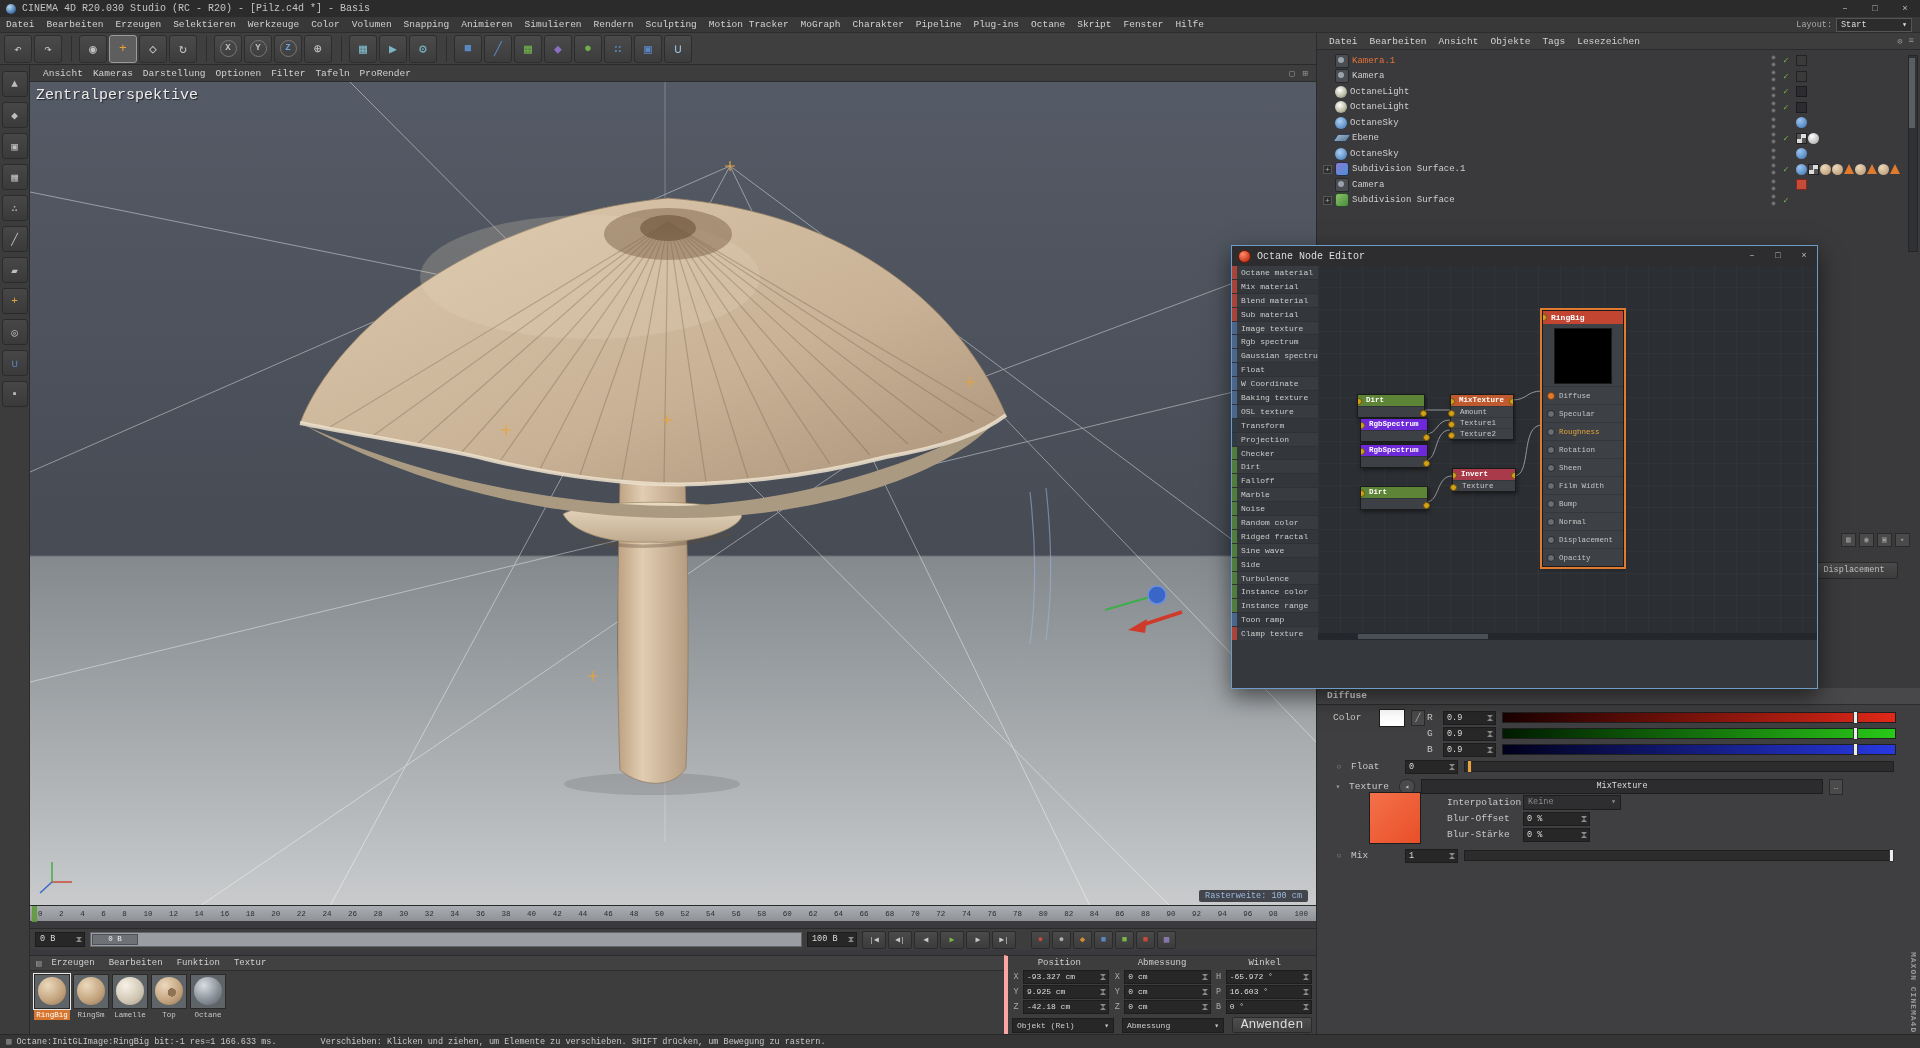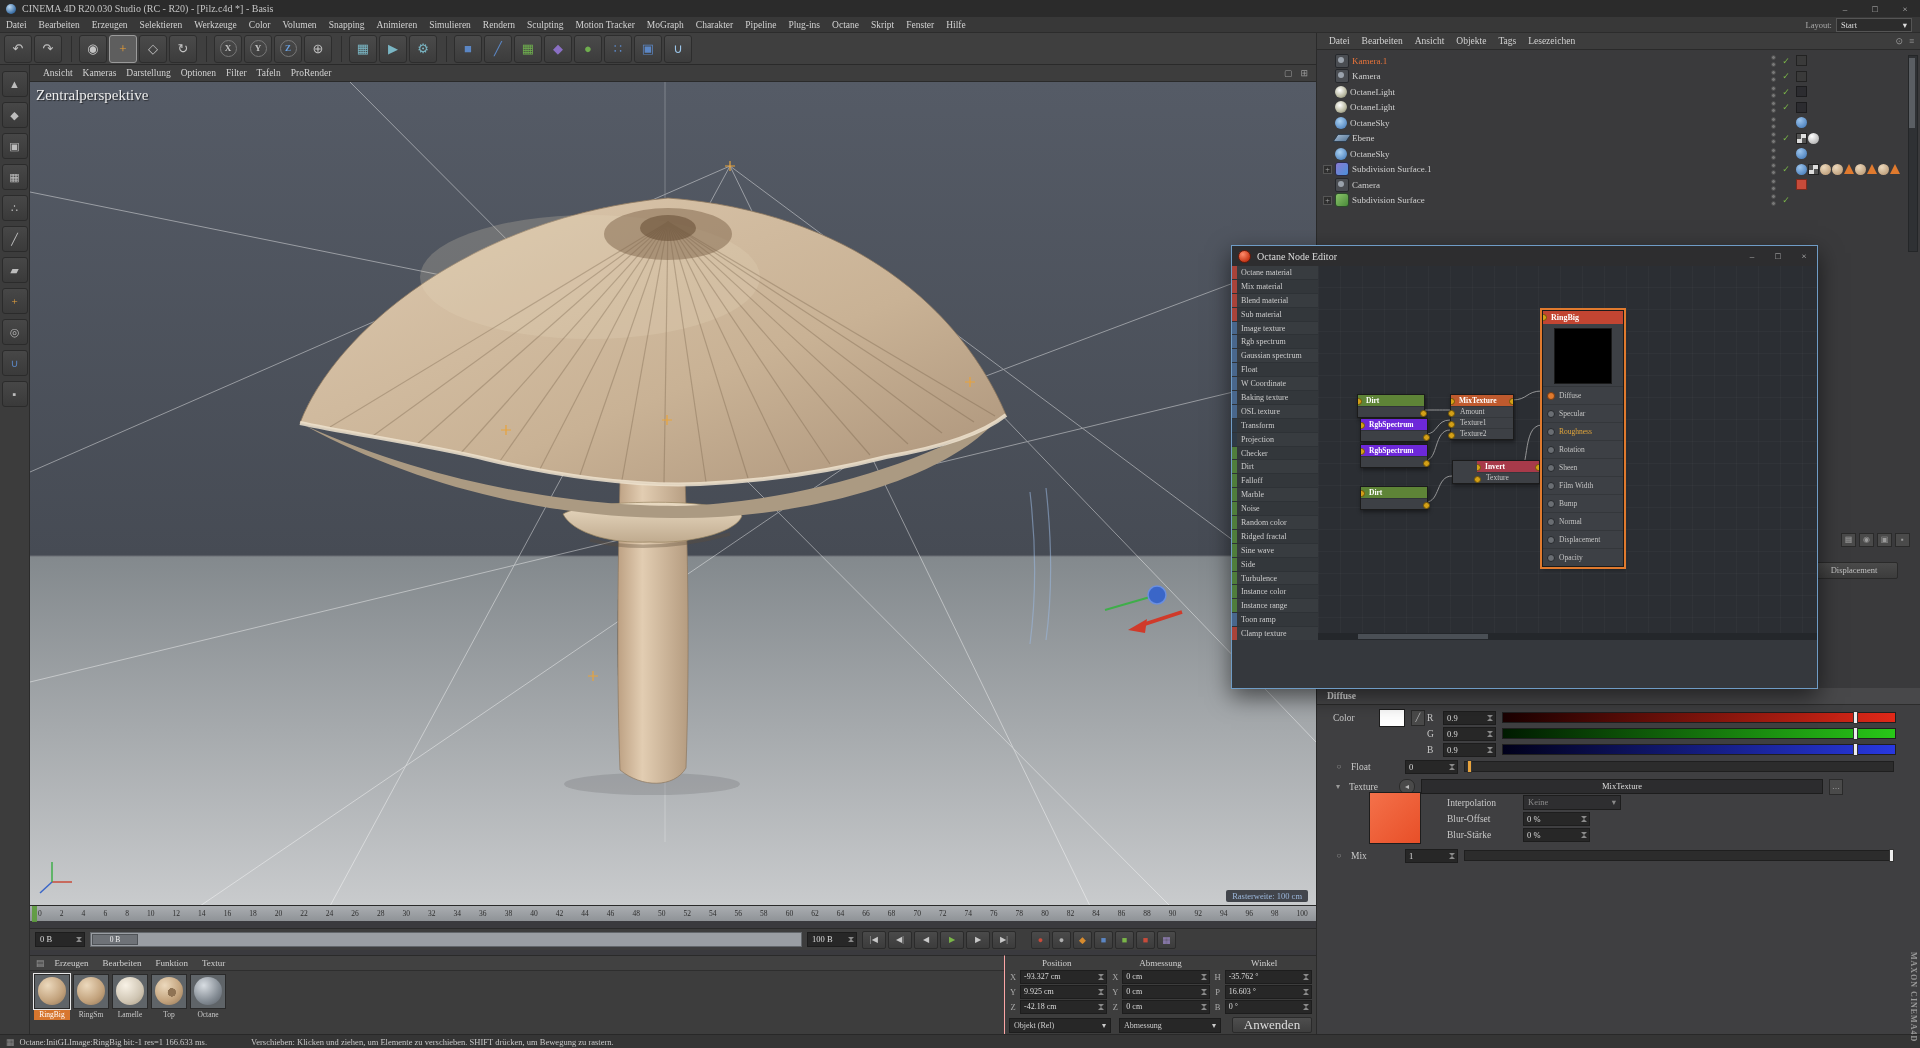--- a/index.html
+++ b/index.html
@@ -1,16 +1,16 @@
 <!DOCTYPE html>
 <html><head>
 <meta charset="utf-8">
 <style>
   html,body{margin:0;padding:0;background:#1a1a1a}
-  #root{position:relative;width:1920px;height:1048px;background:#3a3a3e;font-family:Liberation Serif, serif;overflow:hidden;color:#c8c8c8;-webkit-user-select:none}
+  #root{position:relative;width:1920px;height:1048px;background:#3a3a3e;font-family:Liberation Mono, monospace;overflow:hidden;color:#c8c8c8;-webkit-user-select:none}
 
   
   #titlebar{position:absolute;left:0;top:0;width:100%;height:17px;background:#2b2b2b;display:flex;align-items:center;font-size:10px;color:#c4c4c4;box-sizing:border-box}
   .app-ic{width:10px;height:10px;border-radius:50%;background:radial-gradient(circle at 35% 30%,#bcd8f0,#3a6ea5 70%);margin:0 6px;flex:0 0 auto}
   .wbtns{margin-left:auto;display:flex}
   .wbtn{width:30px;text-align:center;font-size:9px;color:#bbb;cursor:default}
 
   
   #menubar{position:absolute;left:0;top:17px;width:100%;height:16px;background:#383838;border-bottom:1px solid #2c2c2c;display:flex;align-items:center;font-size:9.5px;box-sizing:border-box}
   .mitem{padding:0 6px;color:#d2d2d2;white-space:nowrap}
@@ -67,21 +67,21 @@
   .mat-thumb::before{content:"";position:absolute;left:3px;top:2px;width:28px;height:28px;border-radius:50%}
   .mat-thumb.beige::before{background:radial-gradient(circle at 35% 30%,#ecd9bd,#c2a27c 60%,#8f7354)}
   .mat-thumb.light::before{background:radial-gradient(circle at 35% 30%,#f8f2e6,#d0c6b4 60%,#a89a82)}
   .mat-thumb.spotted::before{background:radial-gradient(circle at 60% 55%,#8f7354 0 18%,transparent 19%),radial-gradient(circle at 35% 30%,#ecd9bd,#c2a27c 60%,#8f7354)}
   .mat-thumb.gray::before{background:radial-gradient(circle at 35% 30%,#d8dde2,#848c94 60%,#565c64)}
   .mat-item.selected .mat-thumb{outline:1px solid #e8e8e8}
   .mat-label{width:36px;font-size:7.5px;text-align:center;color:#c8c8c8;height:10px;line-height:10px;overflow:hidden;margin-top:1px}
   .mat-item.selected .mat-label{background:#d7762e;color:#fff}
 
   
-  #coords-panel{position:absolute;left:1004px;top:955px;width:312px;height:79px;background:#3d3d3d;border-top:1px solid #2a2a2a;border-left:1px solid #fca5a5;font-size:8.5px;box-sizing:border-box}
+  #coords-panel{position:absolute;left:1004px;top:955px;width:312px;height:79px;background:#3d3d3d;border-top:1px solid #2a2a2a;border-left:4px solid #fca5a5;font-size:8.5px;box-sizing:border-box}
   .co-headers{display:flex;height:13px;align-items:center}
   .co-headers span{flex:1;text-align:center;color:#cfcfcf;font-size:9px}
   .co-row{display:flex;height:15px;align-items:center;padding:0 4px;gap:4px}
   .co-cell{flex:1;display:flex;align-items:center;gap:3px}
   .axis{width:8px;color:#aaa;font-size:8.5px;text-align:center}
   .cbox{flex:1;height:12px;background:#272727;border:1px solid #1d1d1d;color:#ddd;font-size:8px;line-height:12px;padding:0 10px 0 3px;position:relative;white-space:nowrap;overflow:hidden}
   .co-bottom{display:flex;align-items:center;gap:8px;padding:3px 4px 0 4px}
   .cselect{width:92px;height:13px;background:#272727;border:1px solid #1d1d1d;color:#ccc;font-size:8px;line-height:13px;padding:0 4px;display:flex;justify-content:space-between}
   .cbtnapply{width:78px;height:14px;background:linear-gradient(#4e4e4e,#3e3e3e);border:1px solid #2a2a2a;border-radius:2px;color:#ddd;font-size:13px;text-align:center;line-height:14px;margin-left:auto}
 
@@ -628,21 +628,21 @@
           <span class="co-cell">
             <span class="axis">X</span>
             <span class="cbox stp">-93.327 cm</span>
           </span>
           <span class="co-cell">
             <span class="axis">X</span>
             <span class="cbox stp">0 cm</span>
           </span>
           <span class="co-cell">
             <span class="axis">H</span>
-            <span class="cbox stp">-35.762 °</span>
+            <span class="cbox stp">-65.972 °</span>
           </span>
         </div>
         <div class="co-row">
           <span class="co-cell">
             <span class="axis">Y</span>
             <span class="cbox stp">9.925 cm</span>
           </span>
           <span class="co-cell">
             <span class="axis">Y</span>
             <span class="cbox stp">0 cm</span>
@@ -981,21 +981,21 @@
             <div class="bd">
               <span class="pin out"></span>
             </div>
           </div>
           <div class="node k-mix" style="left: 132px; top: 128px;">
             <div class="hd">MixTexture<span class="pin"></span><span class="pin out"></span></div>
             <div class="row">Amount<span class="pin"></span></div>
             <div class="row">Texture1<span class="pin"></span></div>
             <div class="row">Texture2<span class="pin"></span></div>
           </div>
-          <div class="node k-invert" style="left: 134px; top: 194px; padding-left: 24px;">
+          <div class="node k-invert" style="left: 134px; top: 202px;">
             <div class="hd">Invert<span class="pin"></span><span class="pin out"></span></div>
             <div class="row">Texture<span class="pin"></span></div>
           </div>
           <div class="node k-material selected" style="left: 224px; top: 44px;">
             <div class="hd">RingBig<span class="pin"></span></div>
             <div class="pv"></div>
             <div class="mrow">
               <span class="mdot hot"></span>
               <span class="mlab">Diffuse</span>
             </div>

